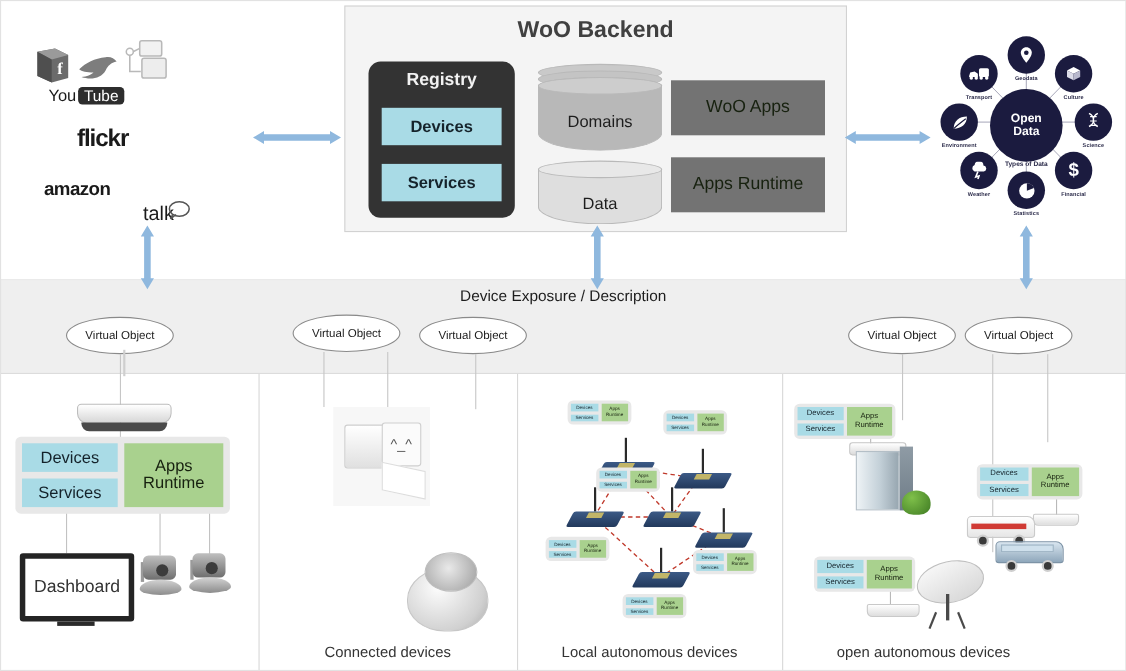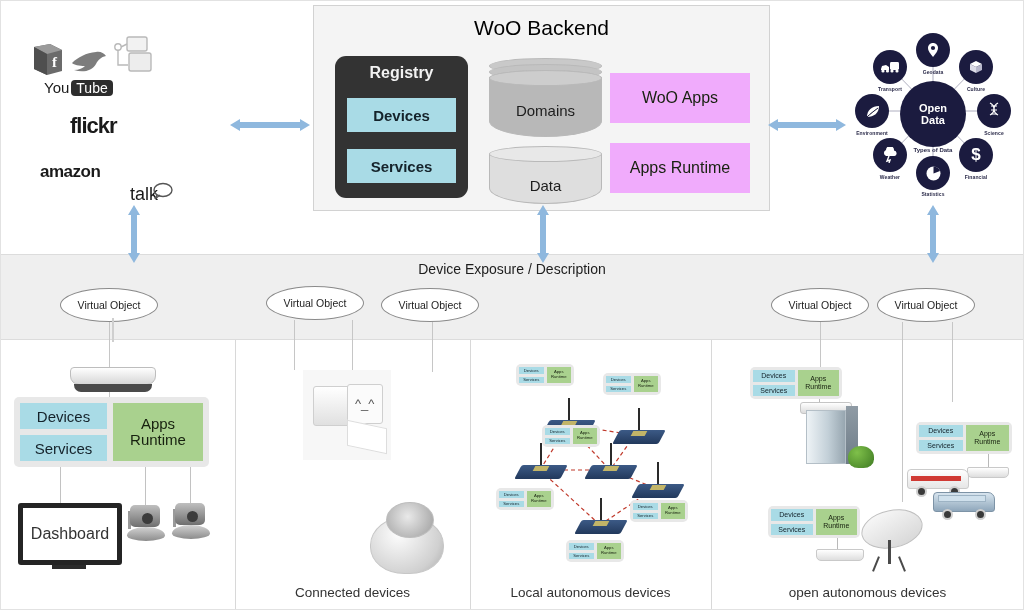--- a/index.html
+++ b/index.html
@@ -17,21 +17,21 @@
   .band-bottom { position:absolute; left:0; top:340px; width:1024px; height:270px; background:#ffffff; }
   .stage-frame { position:absolute; left:0; top:0; width:1024px; height:610px; border:1px solid #e2e2e2; pointer-events:none; }
 
   
   .backend {
     position:absolute; left:313px; top:5px; width:457px; height:206px;
     background:#f4f4f4; border:1px solid #d2d2d2;
   }
   .backend-title {
     position:absolute; left:0; top:10px; width:100%;
-    text-align:center; font-size:21px; color:#000000; font-weight:400;
+    text-align:center; font-size:21px; color:#404040; font-weight:700;
   }
   .registry {
     position:absolute; left:21px; top:50px; width:133px; height:142px;
     background:#333333; border-radius:11px;
   }
   .registry-title {
     position:absolute; left:0; top:8px; width:100%; text-align:center;
     color:#f2f2f2; font-size:16px; font-weight:700;
   }
   .reg-box {
@@ -65,21 +65,21 @@
   .dom-stack3 { top:12px; background:#c0c0c0; }
   .dom-body   { top:19px; height:60px; background:#b8b8b8; }
   .dom-lid    { top:12px; background:#cdcdcd; }
 
   .data-body  { top:8px; height:50px; background:#dedede; }
   .data-lid   { top:0px; background:#e8e8e8; }
 
   
   .greenbox {
     position:absolute; left:296px; width:140px; height:50px;
-    background:#f0abfc; color:#17210f; font-size:16px;
+    background:#737373; color:#17210f; font-size:16px;
     display:flex; align-items:center; justify-content:center;
   }
   .g-apps    { top:67px; }
   .g-runtime { top:137px; }
 
   
   .ws-cluster { position:absolute; left:30px; top:35px; width:205px; height:160px; }
   .ws-circle {
     position:absolute; left:85px; top:45px; width:62px; height:62px;
     border-radius:50%; background:#3b3b3b; color:#fff;
@@ -645,21 +645,21 @@
       <div class="tile-col">
         <div class="tile-blue">Devices</div>
         <div class="tile-blue">Services</div>
       </div>
       <div class="tile-green">Apps Runtime</div>
     </div>
 
     <div class="panel-label">Local autonomous devices</div>
   </div>
 
-  <div class="panel" style="left:711px; width:313px;">
+  <div class="panel" style="left:683px; width:313px;">
     <div class="tile-group tg-mid" style="left:39px; top:27px; width:92px; height:32px;">
       <div class="tile-col">
         <div class="tile-blue">Devices</div>
         <div class="tile-blue">Services</div>
       </div>
       <div class="tile-green">Apps Runtime</div>
     </div>
     <div class="conn-line" style="left:108px; top:59px; height:12px;"></div>
 
     <div class="building">

